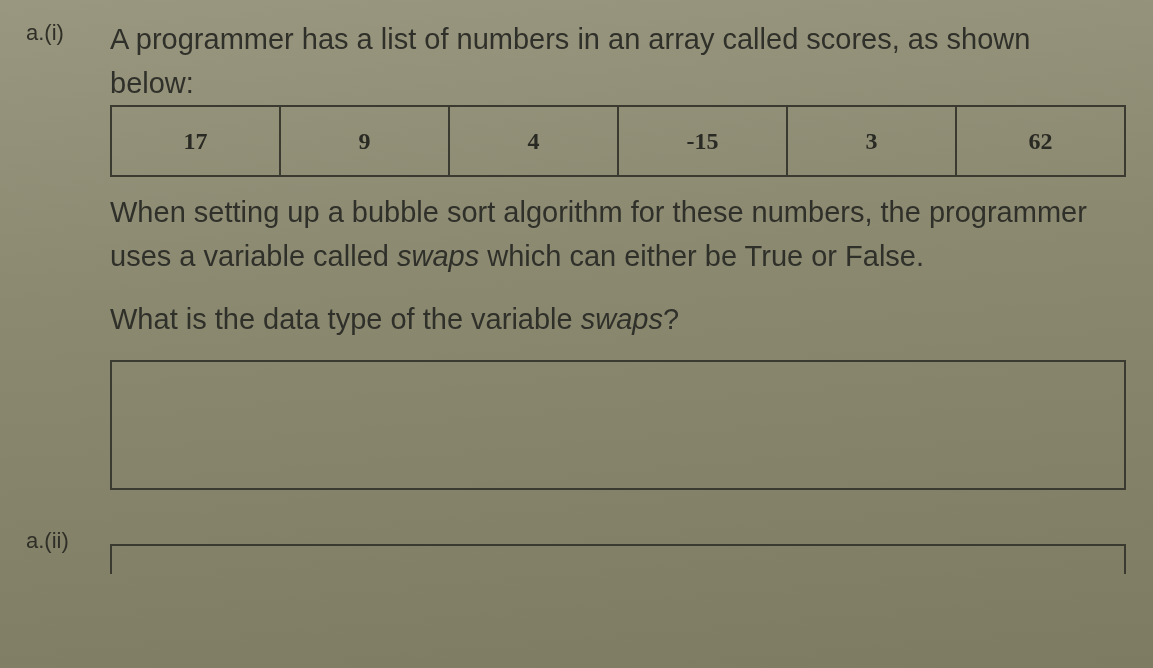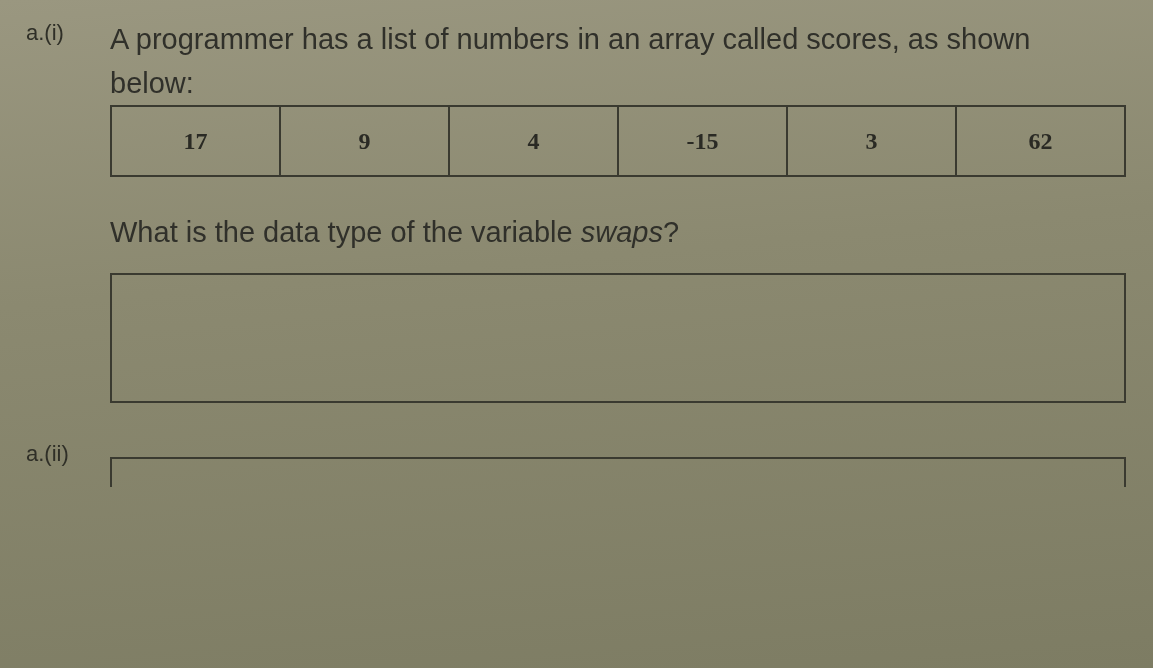--- a/index.html
+++ b/index.html
@@ -96,20 +96,23 @@
           <td>17</td>
           <td>9</td>
           <td>4</td>
           <td>-15</td>
           <td>3</td>
           <td>62</td>
         </tr>
       </tbody>
         </table>
 
+      <div class="qtext">
+        <span>When setting up a bubble sort algorithm for these numbers, the programmer uses a variable called </span><span class="ital">swaps</span><span> which can either be True or False.</span>
+      </div>
 
       <div class="spacer-sm"></div>
 
       <div class="qtext">
         <span>What is the data type of the variable </span><span class="ital">swaps</span><span>?</span>
       </div>
 
       <div class="answer-box"></div>
     </div>
   </div>

